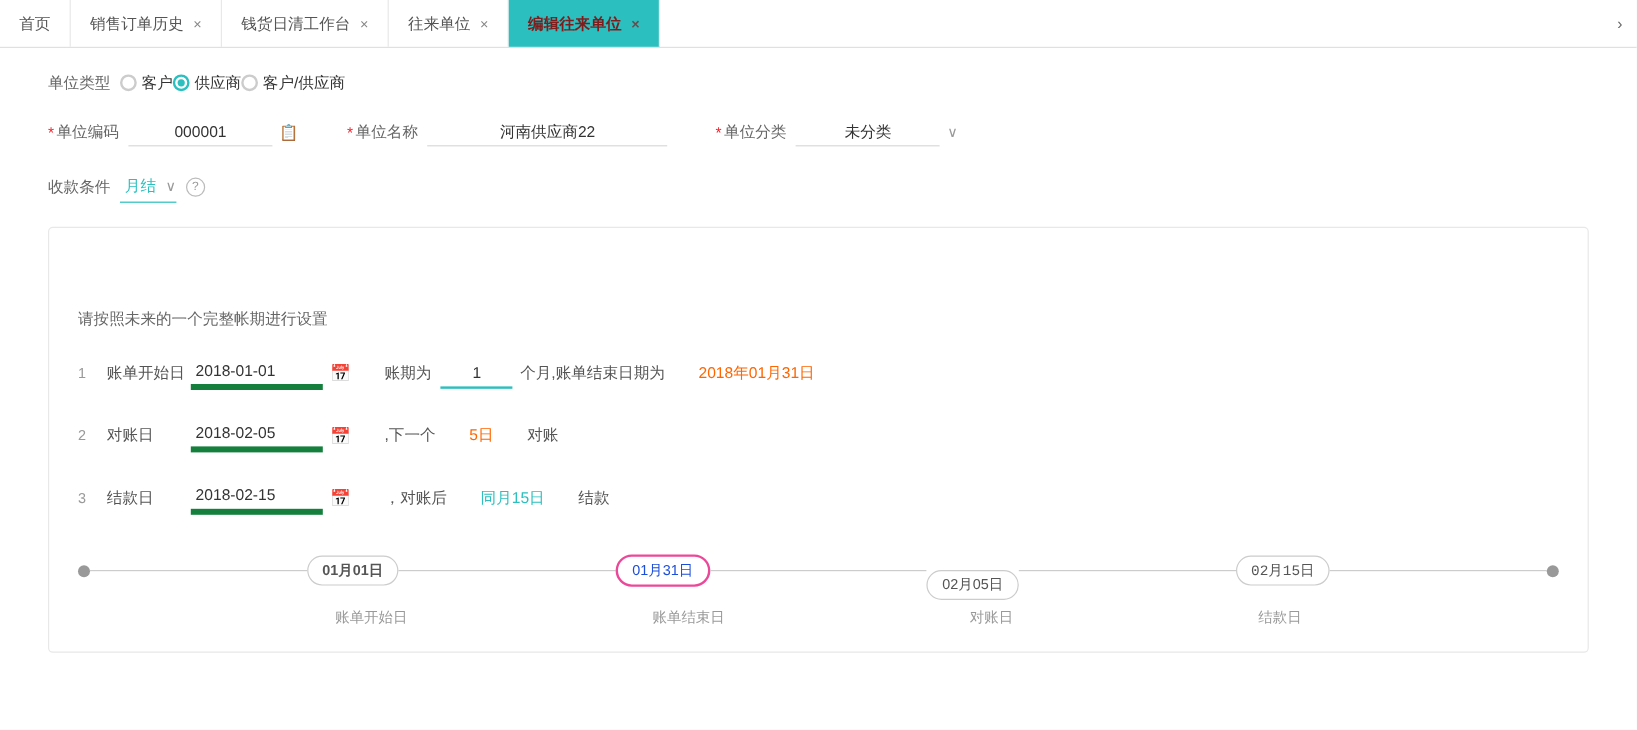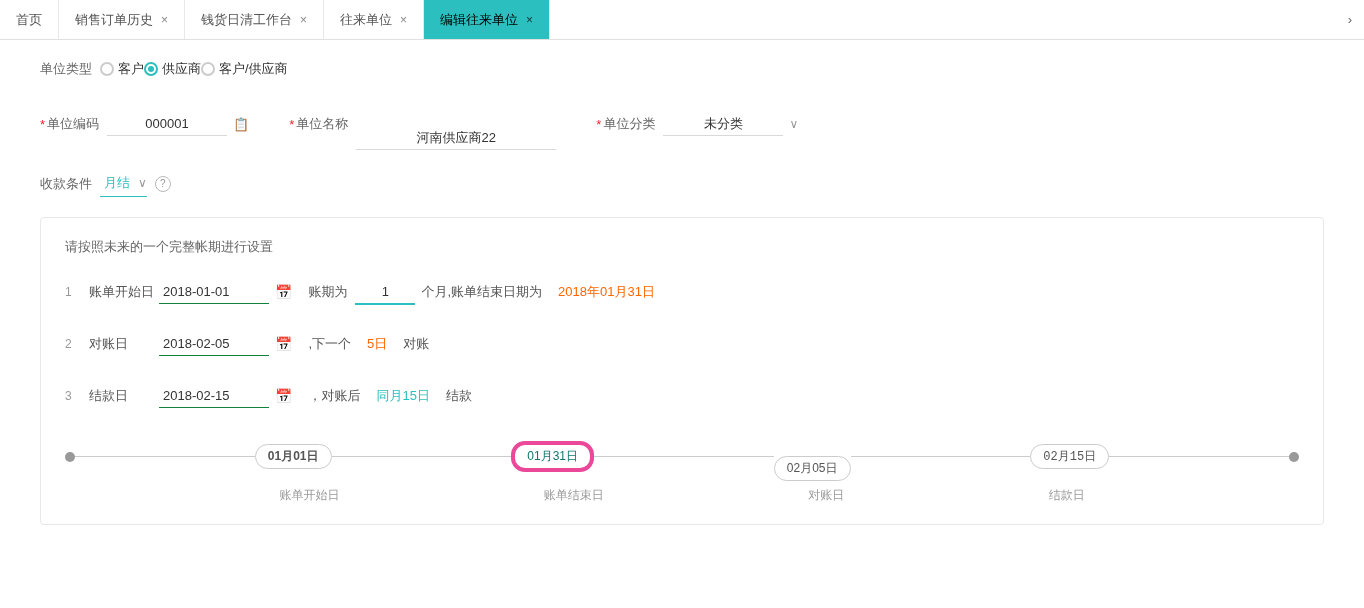--- a/index.html
+++ b/index.html
@@ -19,21 +19,22 @@
       padding: 0 16px;
       cursor: pointer;
       font-size: 13px;
       color: #555;
       border-right: 1px solid #e8e8e8;
       white-space: nowrap;
       position: relative;
     }
     .tab-item.active {
       background: #2bbfbf;
-      color: #000000;
+      color: #7f1d1d;
+      font-weight: bold;
     }
     .tab-close {
       margin-left: 8px;
       font-size: 12px;
       opacity: 0.7;
       cursor: pointer;
     }
     .tab-more {
       margin-left: auto;
       display: flex;
@@ -174,20 +175,21 @@
       border: 1px solid #e8e8e8;
       border-radius: 4px;
       padding: 20px 24px;
       margin-bottom: 20px;
       background: #fff;
     }
     .panel-desc {
       color: #666;
       margin-bottom: 20px;
       font-size: 13px;
+      margin-top: 47px;
     }
 
     
     .setting-row {
       display: flex;
       align-items: center;
       margin-bottom: 20px;
       min-height: 32px;
     }
     .row-num {
@@ -195,34 +197,34 @@
       color: #999;
       font-size: 12px;
     }
     .row-title {
       width: 70px;
       color: #555;
     }
     .date-field {
       width: 110px;
       border: none;
-      border-bottom: 1px solid #15803d;
+      border-bottom: 5px solid #15803d;
       padding: 4px;
       font-size: 13px;
       outline: none;
       color: #333;
     }
     .cal-icon {
       color: #2bbfbf;
       margin-left: 6px;
       cursor: pointer;
       font-size: 14px;
     }
     .row-desc {
-      margin-left: 16px;
+      margin-left: 28px;
       color: #555;
     }
     .highlight-orange {
       color: #ff6600;
     }
     .highlight-teal {
       color: #2bbfbf;
       text-align: center;
     }
     .period-input {
@@ -307,21 +309,21 @@
       <span class="required-star">*</span>
       <span class="form-label">单位编码</span>
       <div class="input-field-box">
         <input type="text" class="input-field" style="width: 120px;" value="000001">
         <span class="input-icon">📋</span>
       </div>
     </div>
     <div class="form-group">
       <span class="required-star">*</span>
       <span class="form-label">单位名称</span>
-      <input type="text" class="input-field" style="width: 200px; margin-top: 28px;" value="河南供应商22">
+      <input type="text" class="input-field" style="width: 200px;" value="河南供应商22">
     </div>
     <div class="form-group">
       <span class="required-star">*</span>
       <span class="form-label">单位分类</span>
       <div class="select-wrapper">
         <input type="text" class="input-field" style="width: 120px;" value="未分类">
         <span class="chevron" style="position:relative;right:0;margin-left:6px;">∨</span>
       </div>
     </div>
   </div>
@@ -379,21 +381,21 @@
 
           <div style="width:10px;height:10px;border-radius:50%;background:#999;flex-shrink:0;"></div>
           <div style="flex:1;height:1px;background:#ccc;"></div>
 
           <div style="display:flex;flex-direction:column;align-items:center;font-weight:bold;">
             <div style="border:1px solid #ccc;border-radius:14px;padding:3px 12px;font-size:12px;color:#555;background:#fff;white-space:nowrap;">01月01日</div>
           </div>
           <div style="flex:1;height:1px;background:#ccc;"></div>
 
           <div style="display:flex;flex-direction:column;align-items:center;">
-            <div style="border:4px solid #ec4899;border-radius:14px;padding:3px 12px;font-size:12px;color:#0f766e;background:#fff;white-space:nowrap;">01月31日</div>
+            <div style="border:2px solid #ec4899;border-radius:14px;padding:3px 12px;font-size:12px;color:#1d4ed8;background:#fff;white-space:nowrap;">01月31日</div>
           </div>
           <div style="flex:1;height:1px;background:#ccc;"></div>
 
           <div style="display:flex;flex-direction:column;align-items:center;margin-top:24px;">
             <div style="border:1px solid #ccc;border-radius:14px;padding:3px 12px;font-size:12px;color:#555;background:#fff;white-space:nowrap;">02月05日</div>
           </div>
           <div style="flex:1;height:1px;background:#ccc;"></div>
 
           <div style="display:flex;flex-direction:column;align-items:center;font-family:Liberation Mono, monospace;">
             <div style="border:1px solid #ccc;border-radius:14px;padding:3px 12px;font-size:12px;color:#555;background:#fff;white-space:nowrap;">02月15日</div>

